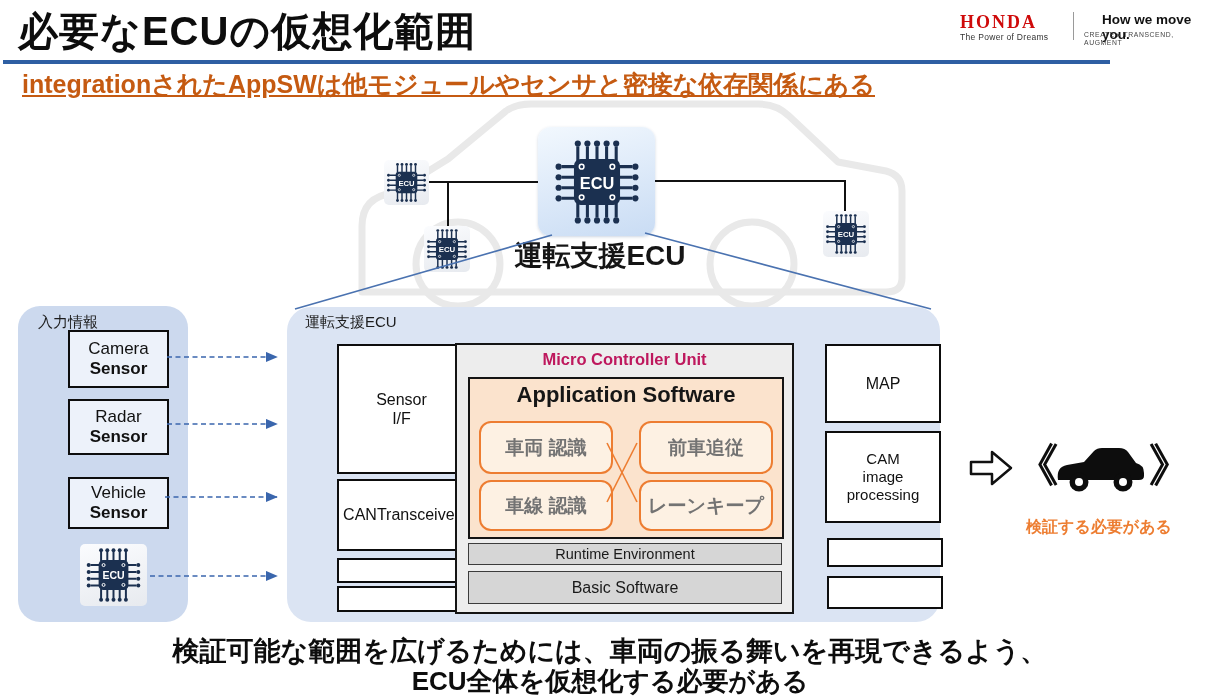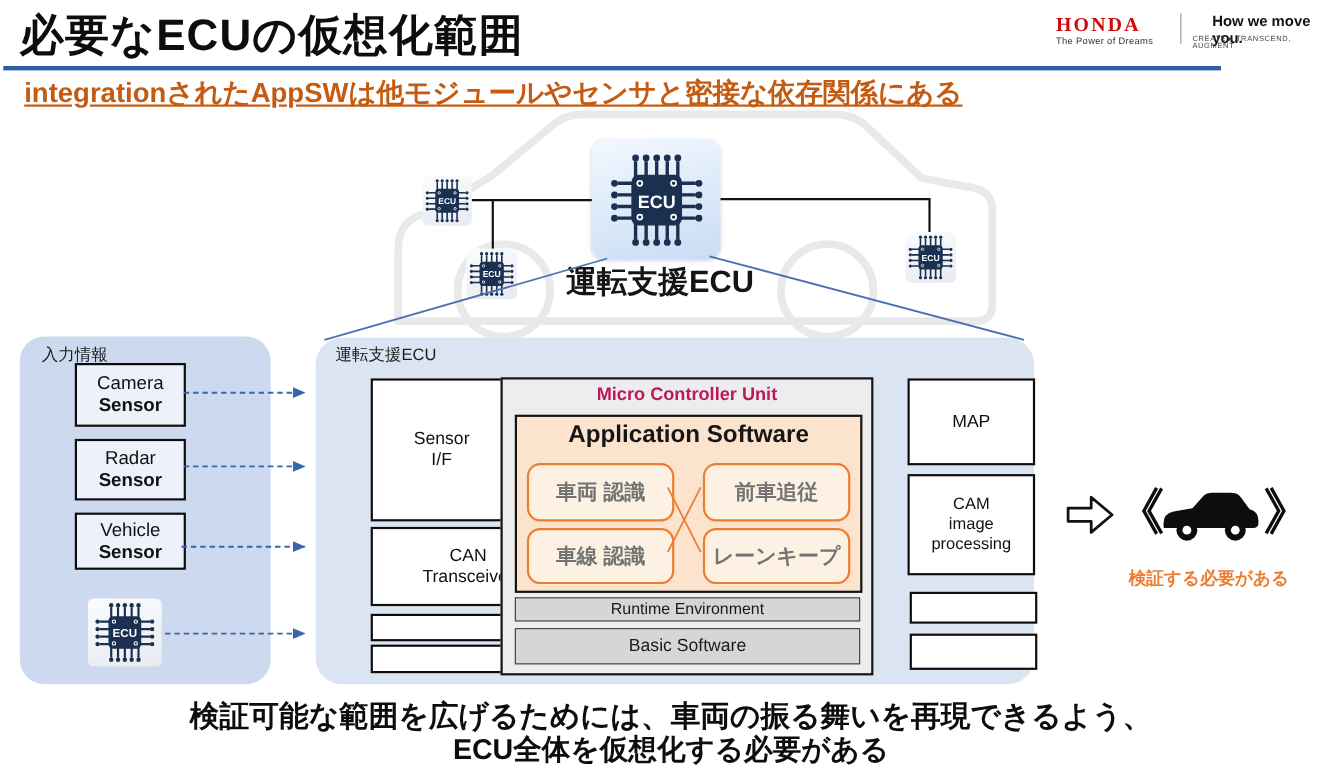--- a/index.html
+++ b/index.html
@@ -25,21 +25,21 @@
              display:flex;align-items:center;justify-content:center;}
   .chip-tile svg{width:100%;height:100%;}
   .ecu-central{left:538px;top:127px;width:117px;height:109px;border-radius:13px;
                background:linear-gradient(165deg,#f2f8fe 0%,#c9dcf4 100%);
                box-shadow:0 1px 3px rgba(60,90,140,.25);
                display:flex;align-items:center;justify-content:center;}
   .ecu-central svg{width:96px;height:96px;}
   .central-label{left:495px;top:237px;width:210px;text-align:center;font-size:28px;font-weight:700;color:#151515;}
 
   
-  .input-panel{left:18px;top:306px;width:228px;height:316px;border-radius:22px;background:#ccd9ee;}
+  .input-panel{left:18px;top:306px;width:170px;height:316px;border-radius:22px;background:#ccd9ee;}
   .panel-label{font-size:15px;color:#1c1c1c;}
   .sensor-box{position:absolute;left:50px;width:97px;background:#edf2fa;border:2px solid #0d0d0d;
               text-align:center;display:flex;flex-direction:column;justify-content:center;}
   .sensor-box .l1{font-size:17px;}
   .sensor-box .l2{font-size:17px;font-weight:700;}
 
   .main-panel{left:287px;top:307px;width:653px;height:315px;border-radius:24px;background:#dbe4f3;}
   .wbox{position:absolute;background:#ffffff;border:2.5px solid #0d0d0d;display:flex;align-items:center;
         justify-content:center;text-align:center;line-height:1.2;margin-left:19px;}
   .mcu{position:absolute;left:168px;top:36px;width:335px;height:267px;background:#ededed;border:2px solid #141414;}
@@ -156,39 +156,39 @@
   <div class="abs input-panel panelz">
     <div class="abs panel-label" style="left:20px;top:7px;">入力情報</div>
     <div class="sensor-box" style="top:24px;height:54px;">
       <span class="l1">Camera</span>
       <span class="l2">Sensor</span>
     </div>
     <div class="sensor-box" style="top:93px;height:52px;">
       <span class="l1">Radar</span>
       <span class="l2">Sensor</span>
     </div>
-    <div class="sensor-box" style="top:160px;height:48px;">
+    <div class="sensor-box" style="top:171px;height:48px;">
       <span class="l1">Vehicle</span>
       <span class="l2">Sensor</span>
     </div>
     <div class="chip-tile" style="position:absolute;left:62px;top:238px;width:67px;height:62px;">
       <svg viewBox="0 0 100 100">
           <use href="#ecu-chip"></use>
         </svg>
     </div>
   </div>
 
   <div class="abs main-panel panelz">
     <div class="abs panel-label" style="left:18px;top:6px;">運転支援ECU</div>
 
     <div class="wbox" style="left:31px;top:37px;width:125px;height:126px;flex-direction:column;font-size:16px;">
       <span>Sensor</span>
       <span>I/F</span>
     </div>
-    <div class="wbox" style="left:31px;top:172px;width:125px;height:68px;flex-direction:column;font-size:16px;padding-left:24px;">
+    <div class="wbox" style="left:31px;top:172px;width:125px;height:68px;flex-direction:row;font-size:16px;">
       <span>CAN</span>
       <span>Transceiver</span>
     </div>
     <div class="wbox" style="left:31px;top:251px;width:125px;height:21px;"></div>
     <div class="wbox" style="left:31px;top:279px;width:125px;height:22px;"></div>
 
     <div class="mcu">
       <div class="mcu-title">Micro Controller Unit</div>
       <div class="appsw">
         <div class="appsw-title">Application Software</div>

